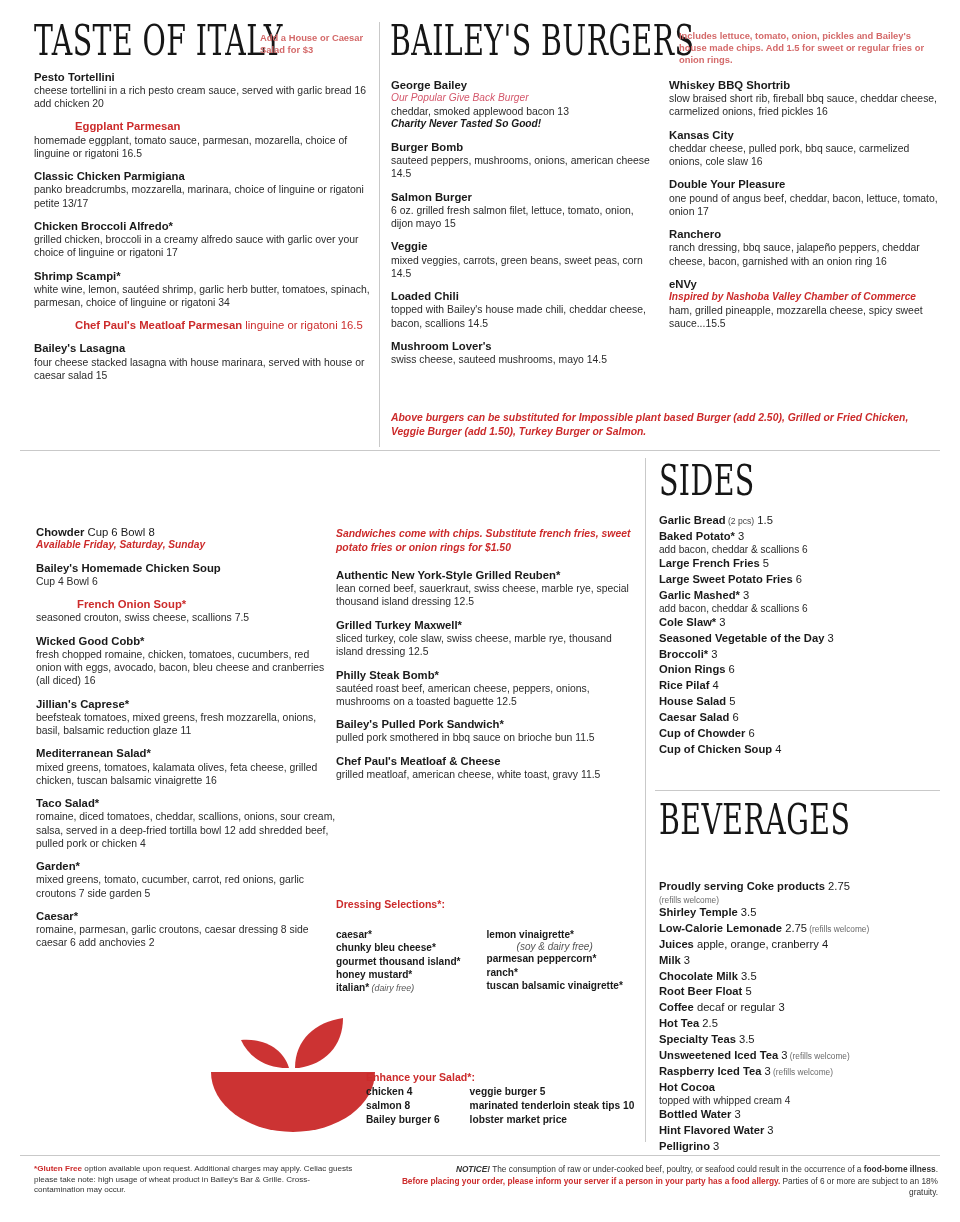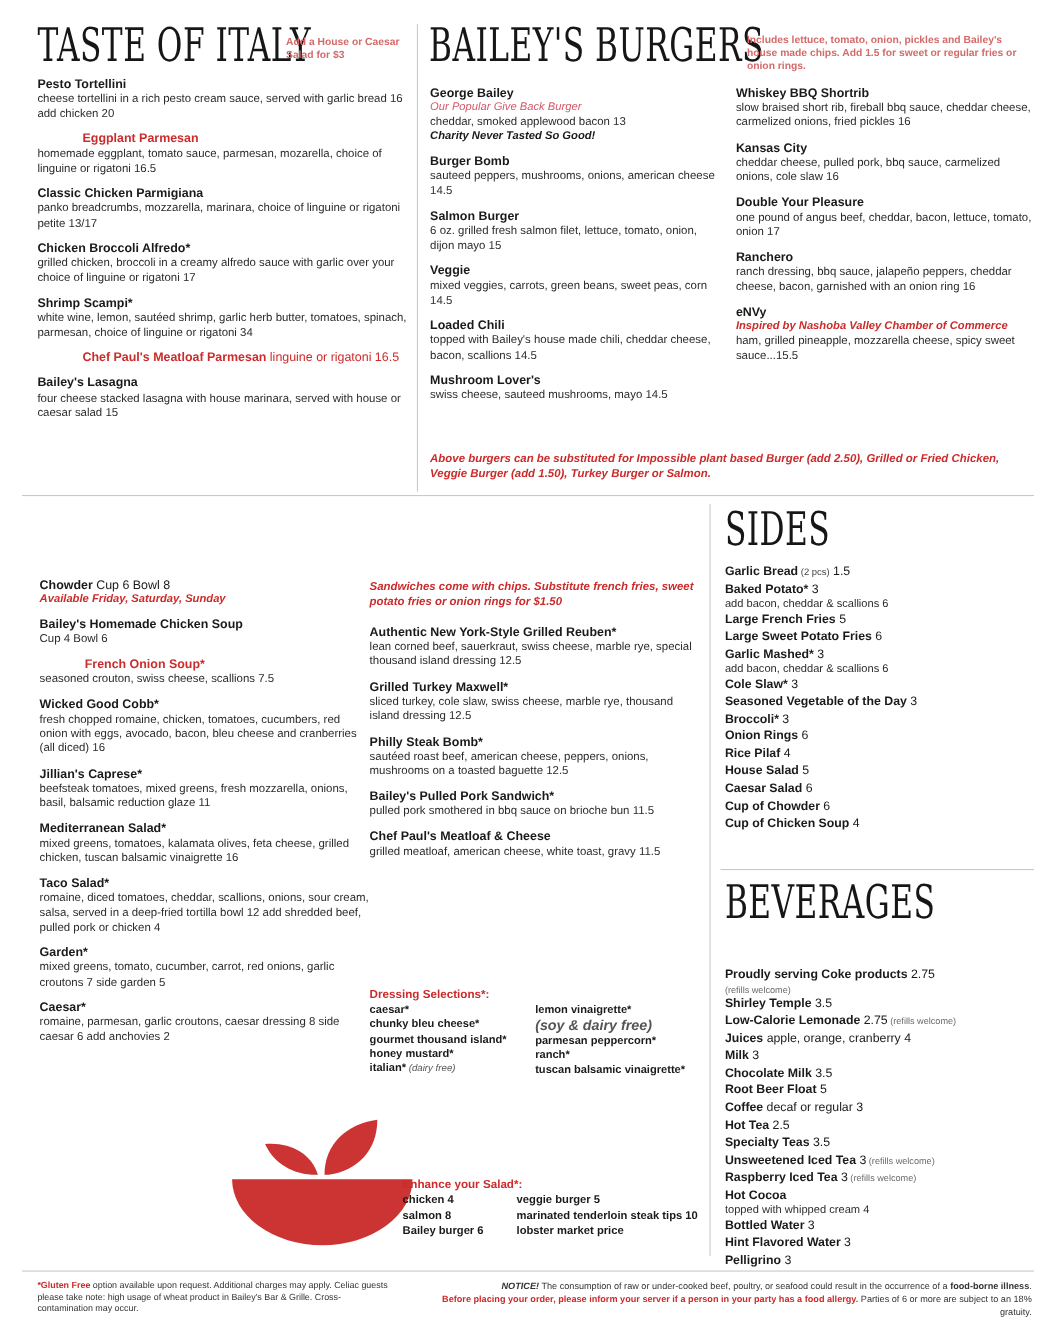--- a/index.html
+++ b/index.html
@@ -83,26 +83,26 @@
   #bev { position:absolute; left:659px; top:879px; width:285px; }
 
   .side-row { font-size:11.2px; line-height:1.42; }
   .side-row b { font-weight:700; }
   .side-row .p { font-weight:400; }
   .side-sub { font-size:10.1px; line-height:1.2; color:#2b2b2b; margin-top:-1px; }
   .tiny { font-size:8.3px; color:#6a6a6a; font-weight:400; }
   .tiny-dk { font-size:8.6px; color:#444; font-weight:400;margin-top:28px; }
 
   
-  .dress-title { color:#cc2b2b; font-weight:700; font-size:10.6px; margin-bottom:2px; }
+  .dress-title { color:#cc2b2b; font-weight:700; font-size:10.6px; margin-bottom:18px; }
   .dress-cols { display:flex; gap:26px; }
   .dress-cols ul { list-style:none; margin:0; padding:0; }
   .dress-cols li { font-size:10.1px; font-weight:700; line-height:1.32; color:#1a1a1a; }
   .dress-cols li i { font-weight:400; font-style:italic; font-size:8.8px; color:#555; }
-  .dress-cols li .sub { display:block; font-weight:700; font-style:italic; font-size:13px; color:#555; line-height:1.1; }
+  .dress-cols li .sub { display:block; font-weight:400; font-style:italic; font-size:10px; color:#555; line-height:1.1;text-align:center; }
 
   .enh-title { color:#cc2b2b; font-weight:700; font-size:10.6px; margin-bottom:2px; }
   .enh-cols { display:flex; gap:30px; }
   .enh-cols ul { list-style:none; margin:0; padding:0; }
   .enh-cols li { font-size:10.2px; font-weight:700; line-height:1.35; color:#1a1a1a; }
 
   
   #bowl { position:absolute; left:203px; top:1010px; width:180px; height:125px; }
 
   

